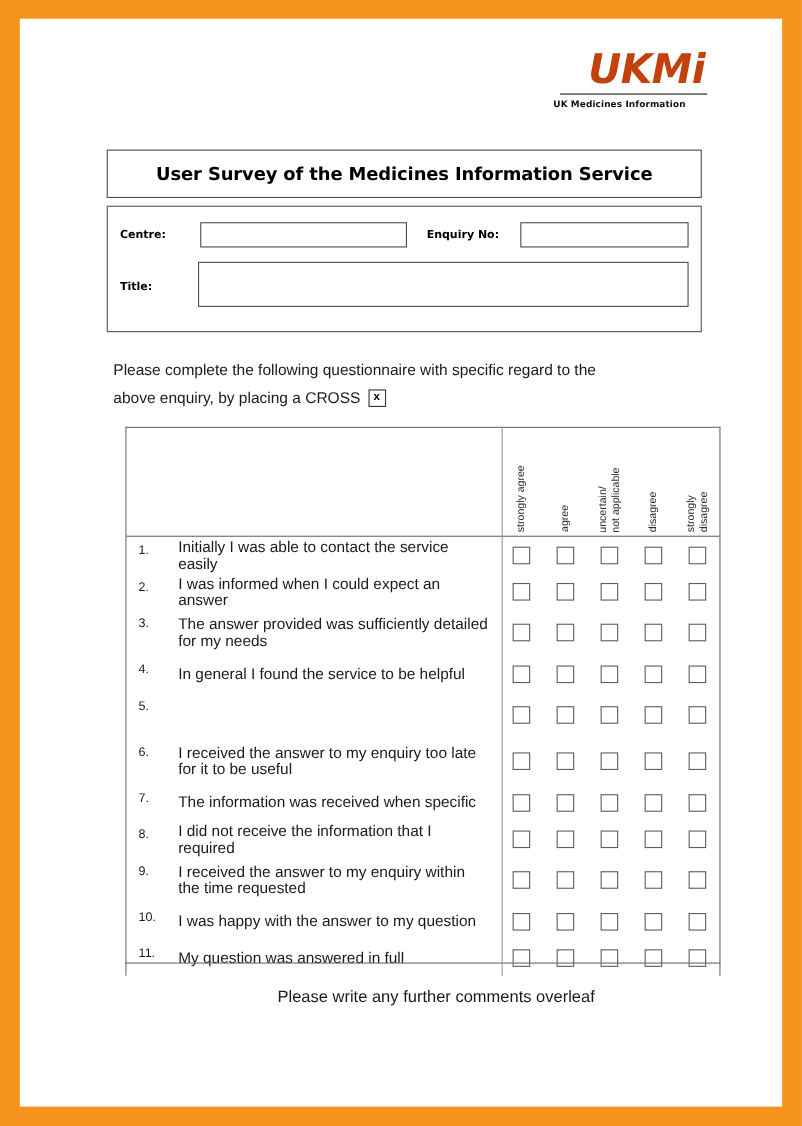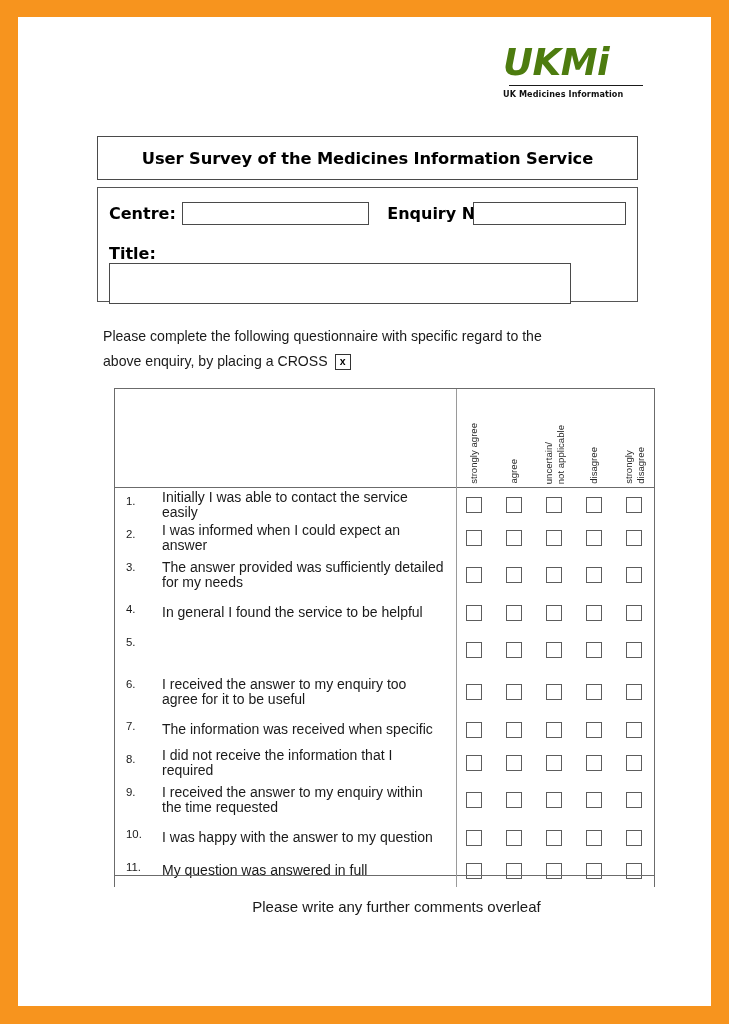--- a/index.html
+++ b/index.html
@@ -38,23 +38,23 @@
     right: 68px;
     width: 140px;
     text-align: center;
   }
   .logo-mark {
     font-family: "DejaVu Sans", sans-serif;
     font-weight: bold;
     font-style: italic;
     font-size: 37px;
     letter-spacing: -0.5px;
-    color: #4d7c0f;
+    color: #c2410c;
     line-height: 1.02;
-    text-align: left;
+    text-align: right;
     padding-right: 2px;
   }
   .logo-rule {
     height: 1px;
     background: #1a1a1a;
     margin: 3px 0 3px 6px;
   }
   .logo-sub {
     font-family: "DejaVu Sans", sans-serif;
     font-weight: bold;
@@ -89,26 +89,26 @@
   .ident-box {
     position: absolute;
     left: 79px;
     top: 170px;
     width: 541px;
     height: 115px;
     border: 1.2px solid #555;
     padding: 14px 11px 0 11px;
   }
   .ident-row { display: flex; align-items: center; }
-  .ident-row.second { margin-top: 13px; align-items: flex-start; flex-direction: column; }
+  .ident-row.second { margin-top: 13px; align-items: center; }
 
   .ident-label {
     font-family: "DejaVu Sans", sans-serif;
     font-weight: bold;
-    font-size: 16px;
+    font-size: 10px;
     color: #000;
     white-space: nowrap;
   }
   .lbl-centre { width: 74px; }
   .lbl-title  { width: 74px; padding-top: 6px; }
   .lbl-enq    { width: 104px; padding-left: 18px; }
 
   .field {
     border: 1.3px solid #4a4a4a;
     background: #fff;
@@ -437,21 +437,21 @@
                   <div class="checkbox"></div>
                 </div>
                 <div class="cb-slot">
                   <div class="checkbox"></div>
                 </div>
               </div>
             </div>
             <div class="q-row" style="height: 42px;">
               <div class="q-cell">
                 <div class="q-num">6.</div>
-                <div class="q-text">I received the answer to my enquiry too agree for it to be useful</div>
+                <div class="q-text">I received the answer to my enquiry too late for it to be useful</div>
               </div>
               <div class="cb-cell">
                 <div class="cb-slot">
                   <div class="checkbox"></div>
                 </div>
                 <div class="cb-slot">
                   <div class="checkbox"></div>
                 </div>
                 <div class="cb-slot">
                   <div class="checkbox"></div>

